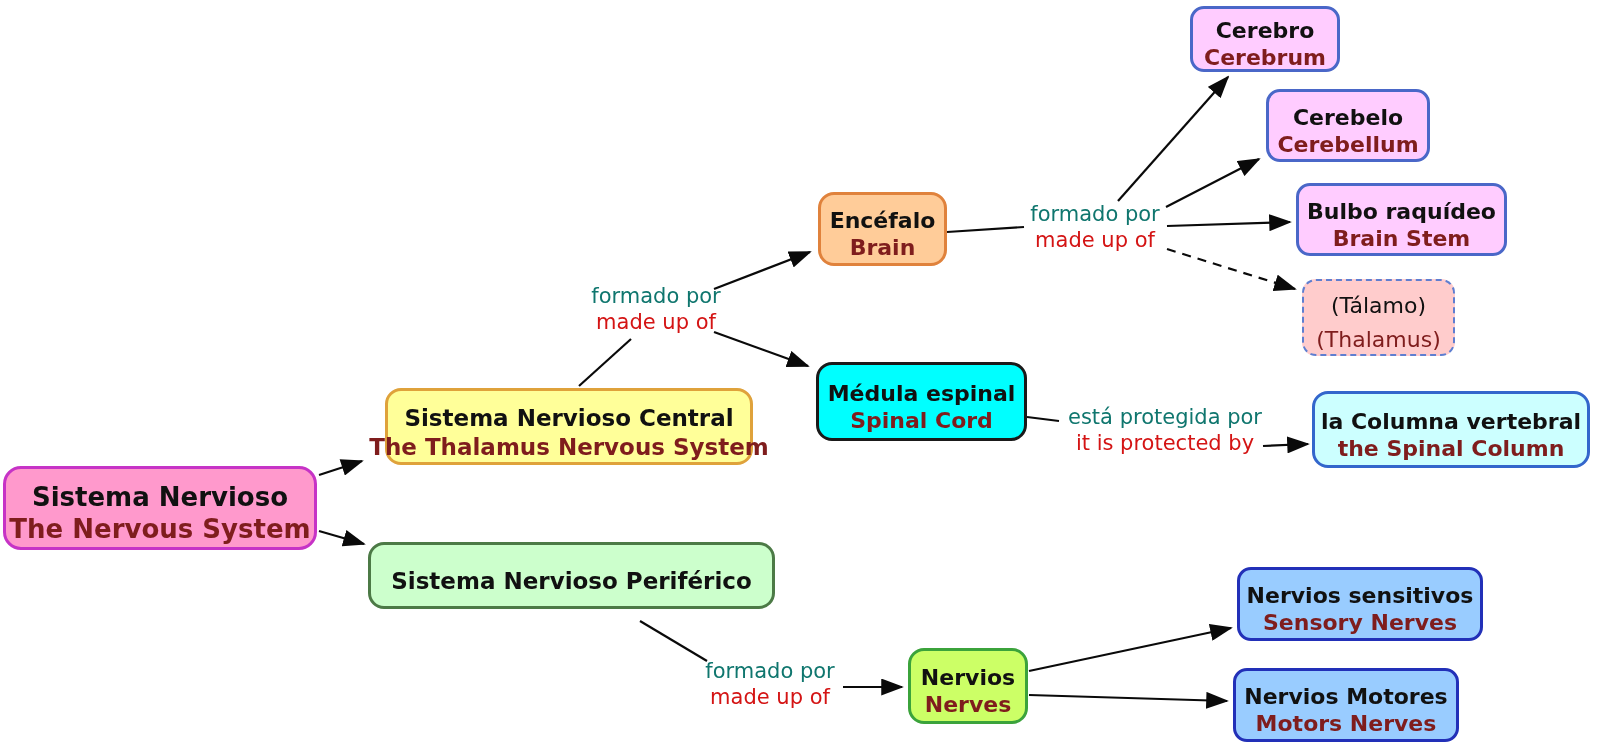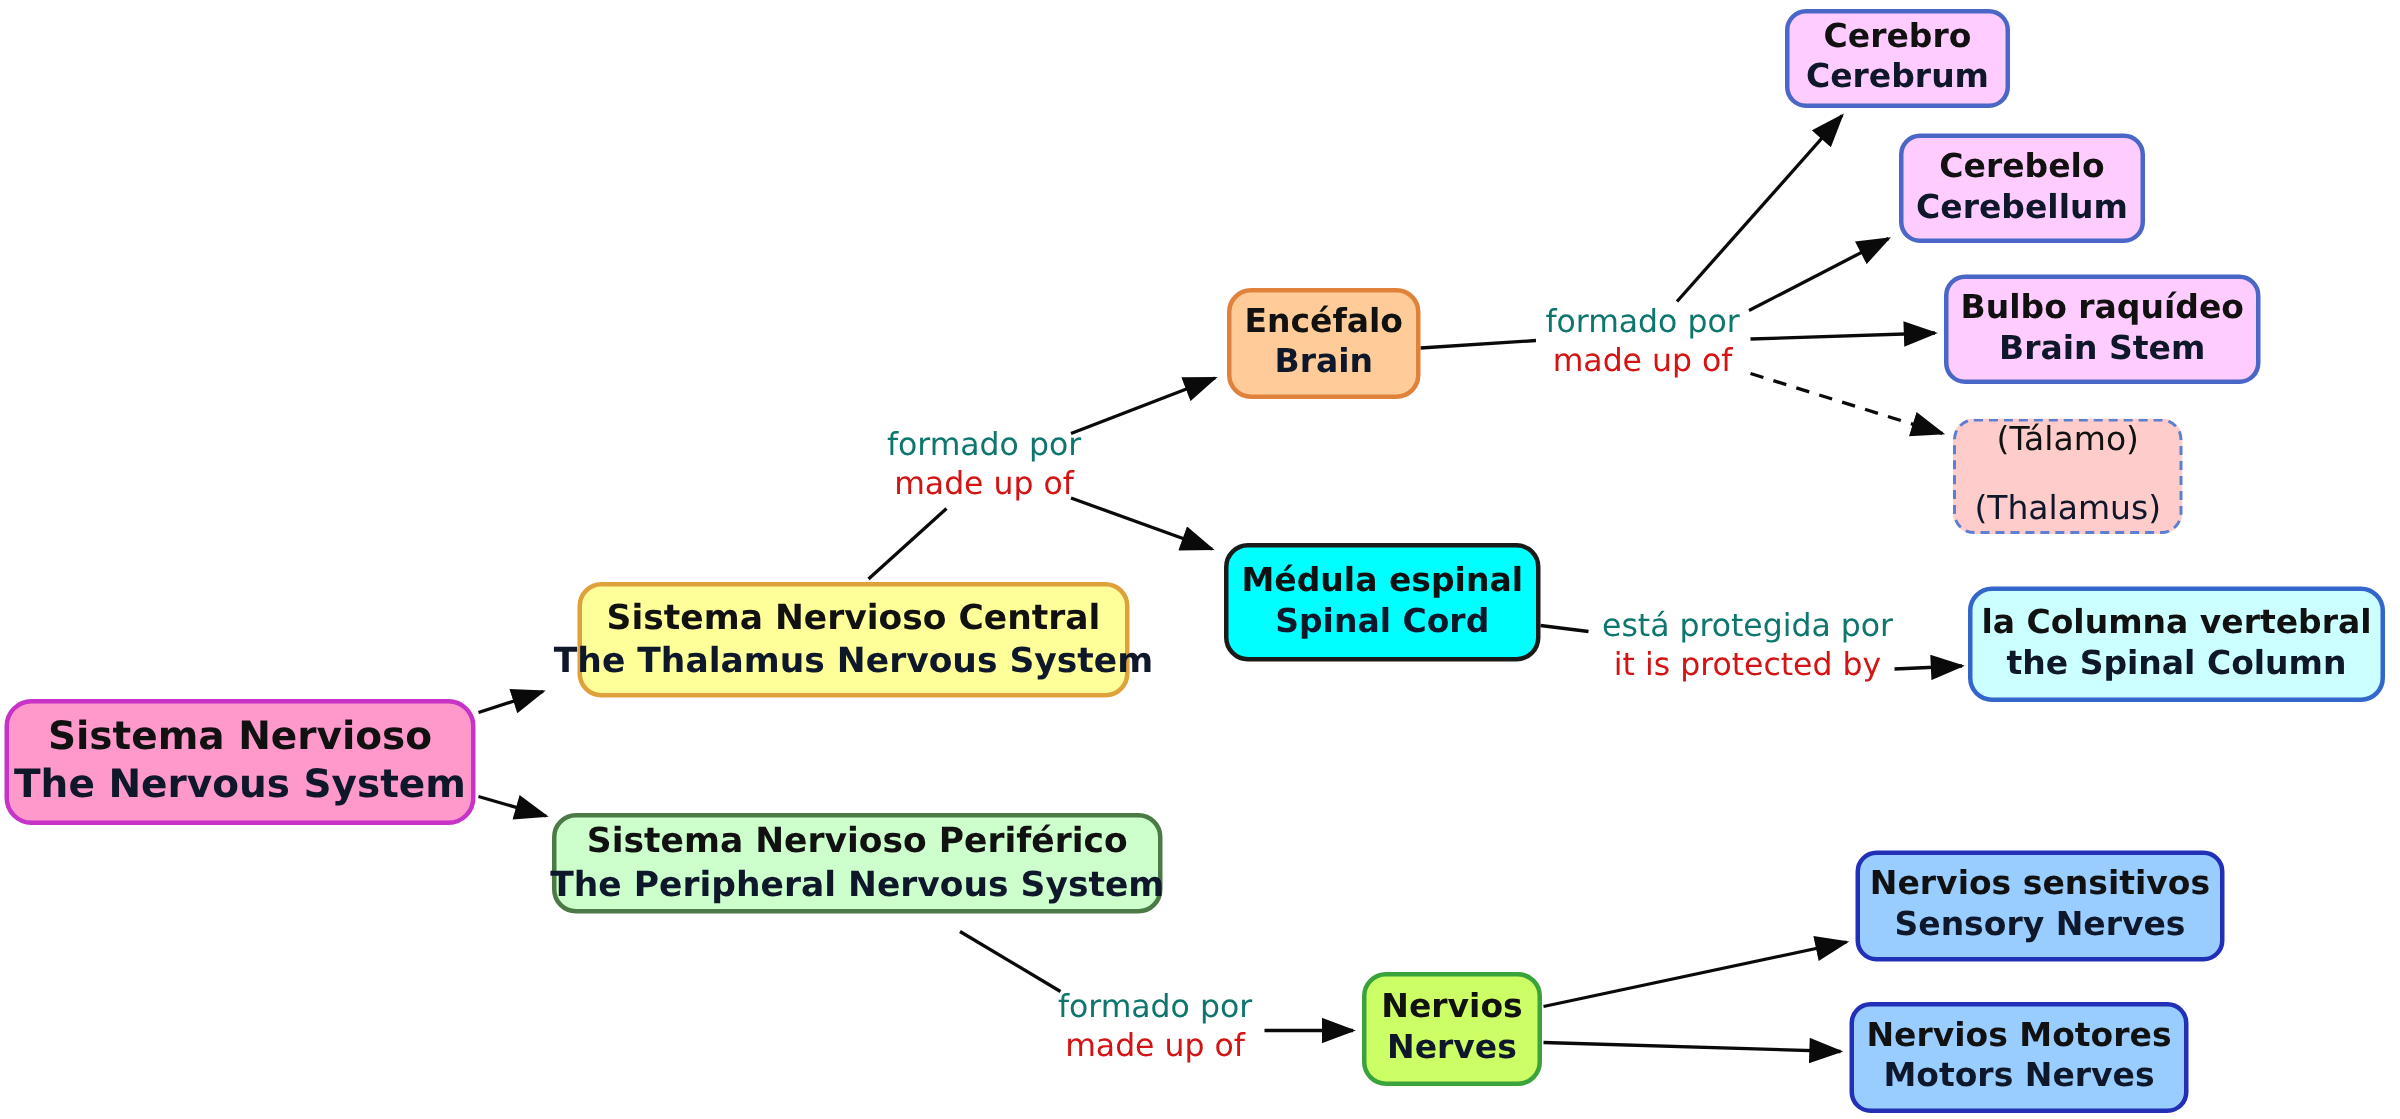--- a/index.html
+++ b/index.html
@@ -12,22 +12,22 @@
   .edges path.dashed{stroke-dasharray:9 7;}
   .edges marker path{fill:#0a0a0a;stroke:none;}
 
   .node{
     position:absolute;box-sizing:border-box;
     display:flex;flex-direction:column;align-items:center;justify-content:center;
     text-align:center;border-style:solid;border-width:3px;border-radius:16px;
     font-size:22px;line-height:1.22;
   }
   .node span{display:block;white-space:nowrap;}
-  .node .es{font-weight:bold;color:#111111;}
-  .node .en{font-weight:bold;color:#0f172a;}
+  .node .es{font-weight:bold;color:#111111;margin-top:12px;}
+  .node .en{font-weight:bold;color:#7f1d1d;}
 
   .root{background:#ff99cc;border-color:#c633c6;font-size:26px;border-radius:18px;}
   .snc{background:#ffff99;border-color:#dfa23b;font-size:23px;}
   .snp{background:#ccffcc;border-color:#4c7a46;font-size:23px;}
   .encefalo{background:#ffcc99;border-color:#e0823c;}
   .medula{background:#00ffff;border-color:#1a1a1a;}
   .brainpart{background:#ffccff;border-color:#4a67c8;border-radius:14px;}
   .talamo{background:#ffcccc;border-color:#5e7ed0;border-style:dashed;border-width:2.5px;border-radius:14px;justify-content:space-between;}
   .talamo .es,.talamo .en{font-weight:400;}
   .columna{background:#ccffff;border-color:#3366cc;}
@@ -73,21 +73,20 @@
     <span class="en">The Nervous System</span>
   </div>
 
   <div class="node snc" style="left:385px;top:388px;width:368px;height:77px">
     <span class="es">Sistema Nervioso Central</span>
     <span class="en">The Thalamus Nervous System</span>
   </div>
 
   <div class="node snp" style="left:368px;top:542px;width:407px;height:67px">
     <span class="es">Sistema Nervioso Periférico</span>
-    <span class="en">The Peripheral Nervous System</span>
   </div>
 
   <div class="node encefalo" style="left:818px;top:192px;width:129px;height:74px">
     <span class="es">Encéfalo</span>
     <span class="en">Brain</span>
   </div>
 
   <div class="node medula" style="left:816px;top:362px;width:211px;height:79px">
     <span class="es">Médula espinal</span>
     <span class="en">Spinal Cord</span>

